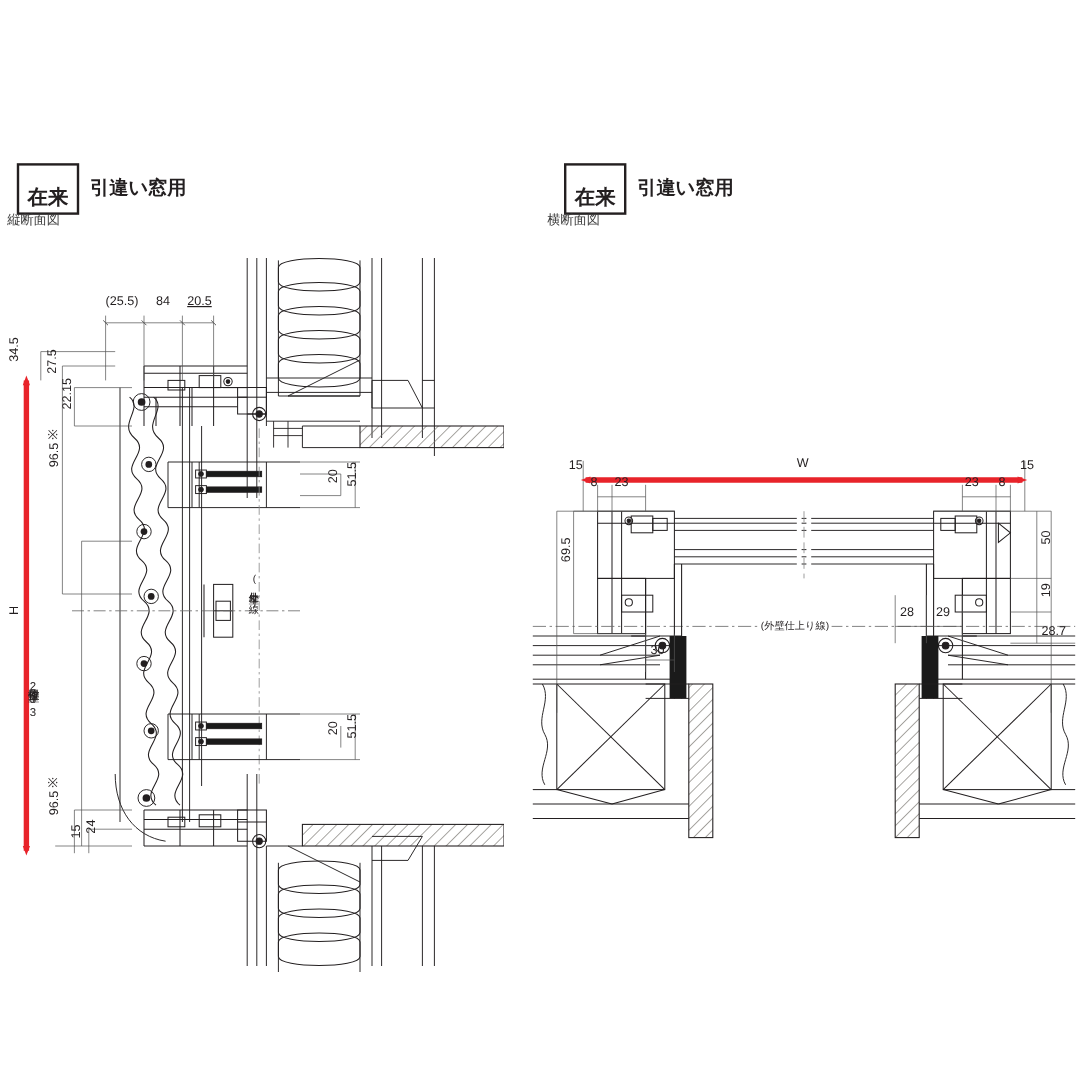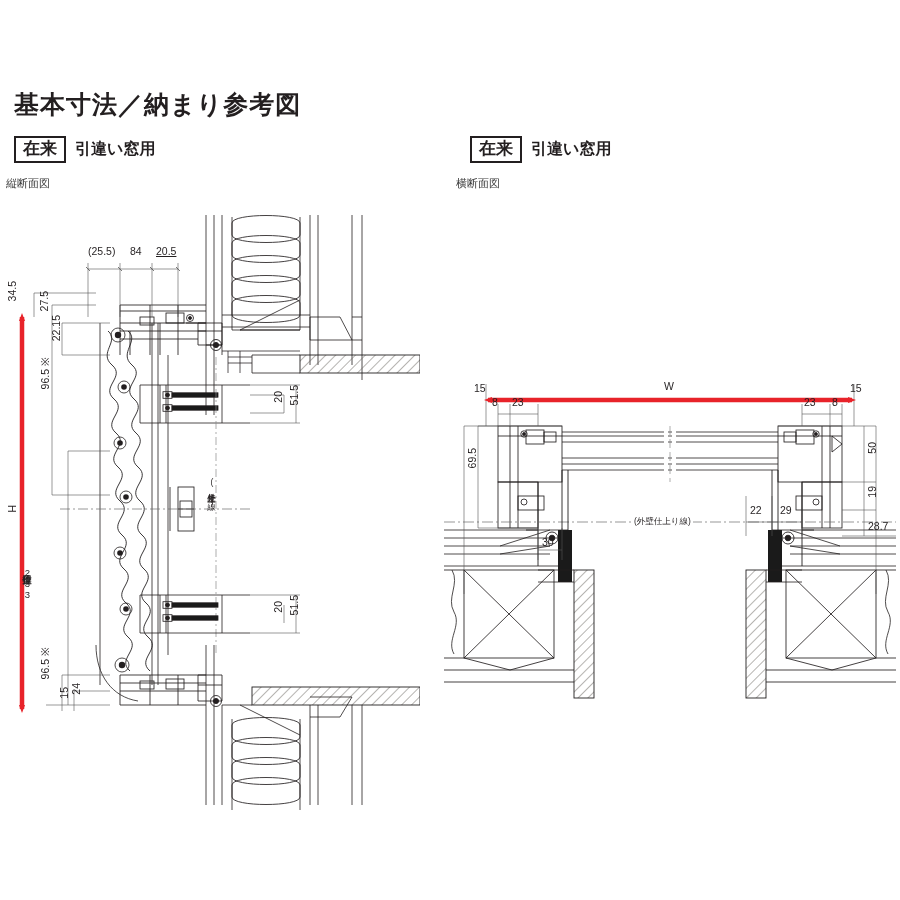--- a/index.html
+++ b/index.html
@@ -2,21 +2,21 @@
 <html><head>
 <meta charset="utf-8">
 <style>
   html,body{margin:0;padding:0;background:#ffffff;}
   body{width:900px;height:900px;font-family:"Liberation Sans","DejaVu Sans",sans-serif;color:#231f20;position:relative;overflow:hidden;}
   .page{position:absolute;inset:0;}
 
   
   .title{position:absolute;left:14px;top:88px;font-size:25px;font-weight:bold;letter-spacing:1px;color:#231f20;}
   .subhead{position:absolute;display:flex;align-items:center;gap:9px;}
-  .subhead .tag{border:2px solid #231f20;padding:1px 7px 2px 7px;font-size:17px;font-weight:bold;line-height:1.15;}
+  .subhead .tag{border:2px solid #231f20;padding:17px 7px 2px 7px;font-size:17px;font-weight:bold;line-height:1.15;}
   .subhead .lbl{font-size:16px;font-weight:bold;}
   .viewname{position:absolute;font-size:11px;color:#3a3a3a;}
 
   #sub-left{left:14px;top:136px;}
   #view-left{left:6px;top:176px;}
   #sub-right{left:470px;top:136px;}
   #view-right{left:456px;top:176px;}
 
   
   .cad{position:absolute;}
@@ -29,21 +29,20 @@
   .vert{writing-mode:vertical-rl;text-orientation:mixed;transform:rotate(180deg);}
   .vert-jp{writing-mode:vertical-rl;text-orientation:upright;}
   .small{font-size:9.5px;}
   .tiny{font-size:8.5px;}
 </style>
 </head>
 <body>
 
 <div class="page">
 
-  <div class="title">基本寸法／納まり参考図</div>
 
   <div class="subhead" id="sub-left">
     <span class="tag">在来</span>
     <span class="lbl">引違い窓用</span>
   </div>
   <div class="viewname" id="view-left">縦断面図</div>
 
   <div class="subhead" id="sub-right">
     <span class="tag">在来</span>
     <span class="lbl">引違い窓用</span>
@@ -552,19 +551,19 @@
     <div class="dimtxt" style="left:364px;top:26px;">23</div>
     <div class="dimtxt" style="left:392px;top:26px;">8</div>
 
     <div class="dimtxt vert" style="left:26px;top:78px;">69.5</div>
     <div class="dimtxt" style="left:102px;top:166px;">30</div>
 
     <div class="dimtxt vert" style="left:426px;top:72px;">50</div>
     <div class="dimtxt vert" style="left:426px;top:116px;">19</div>
     <div class="dimtxt" style="left:428px;top:150px;">28.7</div>
 
-    <div class="dimtxt" style="left:310px;top:134px;">22</div>
+    <div class="dimtxt" style="left:310px;top:134px;">28</div>
     <div class="dimtxt" style="left:340px;top:134px;">29</div>
 
     <div class="dimtxt tiny" style="left:192px;top:146px;background:#fff;padding:0 2px;">(外壁仕上り線)</div>
   </div>
 
 </div>
 
 </body></html>

